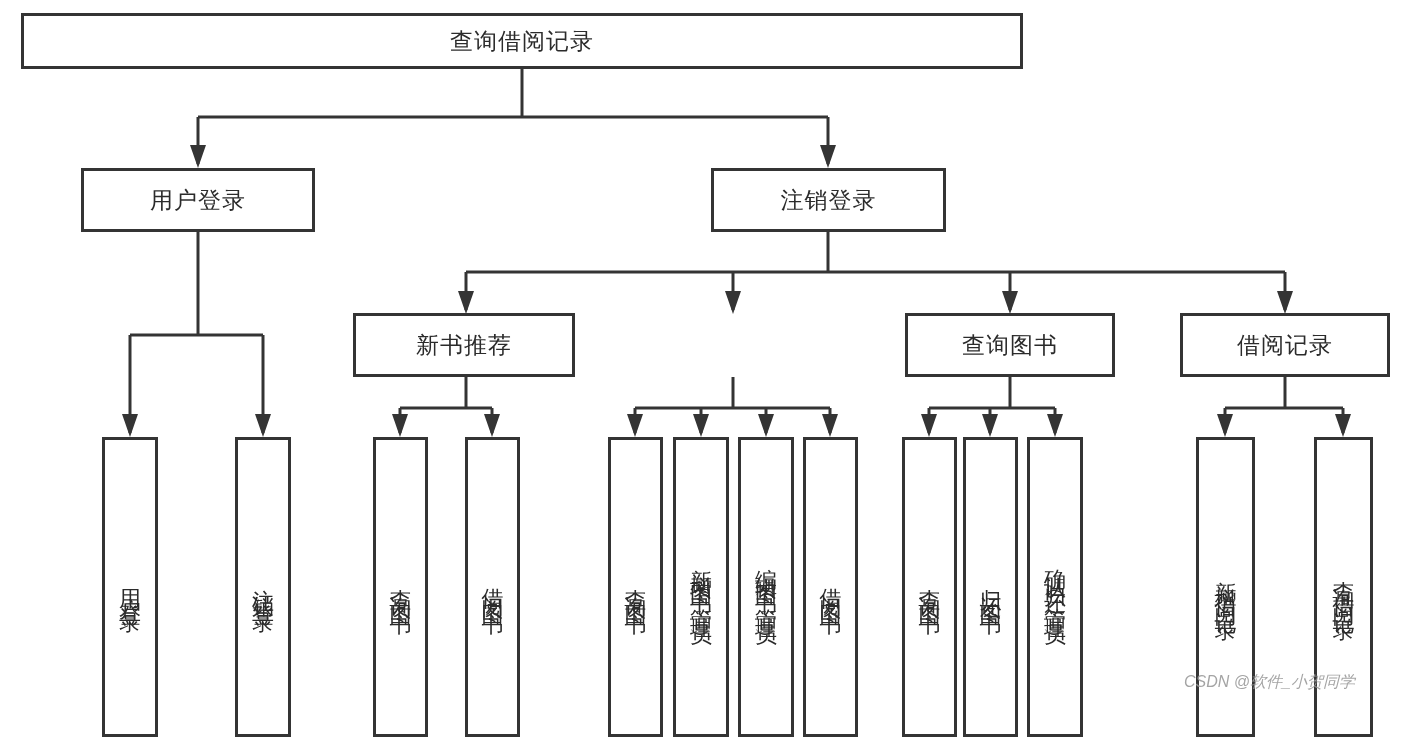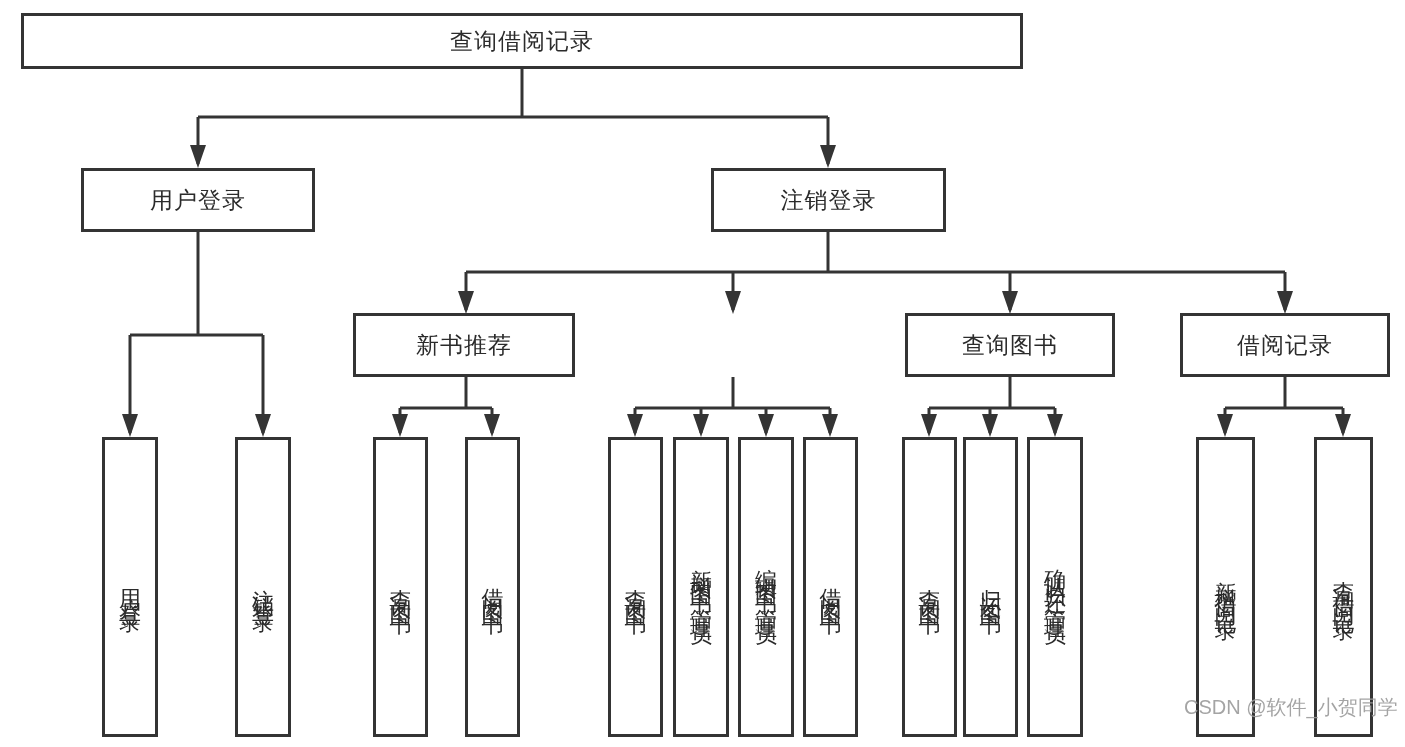--- a/index.html
+++ b/index.html
@@ -23,23 +23,23 @@
     border:3px solid var(--line);
     display:flex;align-items:center;justify-content:center;
     font-size:23px;letter-spacing:1px;color:var(--text);
     white-space:nowrap;
   }
   .v{
     writing-mode:vertical-rl;text-orientation:mixed;
     font-size:22px;letter-spacing:8px;line-height:1;
   }
   .watermark{
-    position:absolute;left:1184px;top:694px;
-    font-size:20px;color:var(--watermark);
-    white-space:nowrap;opacity:.9;z-index:5;
+    position:absolute;left:1184px;top:672px;
+    font-size:16px;color:var(--watermark);
+    white-space:nowrap;opacity:.9;z-index:5;font-style:italic;
   }
 </style>
 </head>
 <body>
 
 <div class="stage">
 
   <svg class="wires" viewBox="0 0 1405 747" xmlns="http://www.w3.org/2000/svg">
     <g stroke="#343434" stroke-width="3" fill="none">
 

